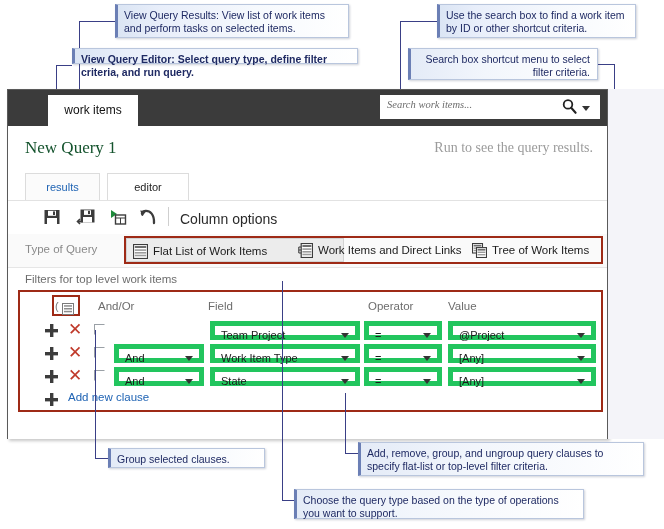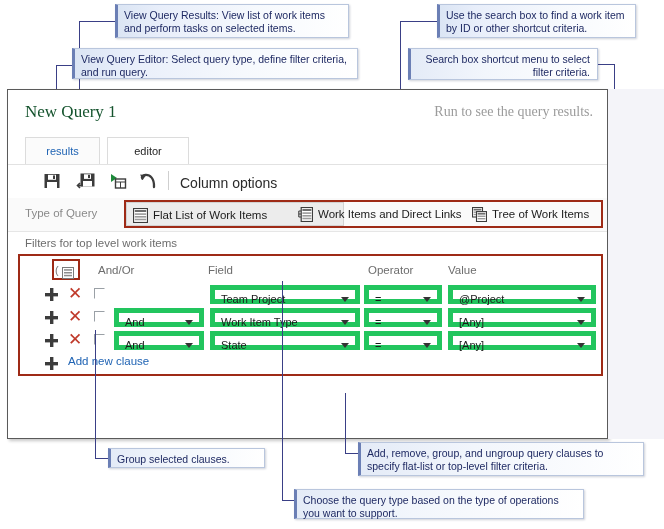--- a/index.html
+++ b/index.html
@@ -153,21 +153,21 @@
 </div>
 <div class="lv" style="left:79px;top:21px;height:182px;"></div>
 <div class="lh" style="left:79px;top:21px;width:36px;"></div>
 
 <div class="callout" style="left:437px;top:4px;width:199px;height:34px;">
   <span>Use the search box to find a work item by ID or other shortcut criteria.</span>
 </div>
 <div class="lv" style="left:400px;top:21px;height:72px;"></div>
 <div class="lh" style="left:400px;top:21px;width:37px;"></div>
 
-<div class="callout" style="left:72px;top:48px;width:286px;height:31px;">
+<div class="callout" style="left:72px;top:48px;width:286px;height:16px;font-weight:bold;">
   <span>View Query Editor: Select query type, define filter criteria, and run query.</span>
 </div>
 <div class="lv" style="left:56px;top:65px;height:124px;"></div>
 <div class="lh" style="left:56px;top:65px;width:16px;"></div>
 <div class="ldiag" style="left:56px;top:189px;width:128px;transform:rotate(19deg);"></div>
 
 <div class="callout plain right" style="left:408px;top:48px;width:190px;height:32px;text-align:right;">
   <span>Search box shortcut menu to select filter criteria.</span>
 </div>
 <div class="lh" style="left:598px;top:64px;width:16px;"></div>
@@ -178,20 +178,35 @@
 </div>
 <div class="ldiag" style="left:111px;top:228px;width:110px;transform:rotate(-20deg);"></div>
 
 <div class="callout" style="left:386px;top:184px;width:184px;height:32px;">
   <span>Select fields to display and to sort the list.</span>
 </div>
 <div class="ldiag" style="left:264px;top:236px;width:128px;transform:rotate(-18deg);"></div>
 
 <div id="app">
 
+  <div id="topbar">
+    <div id="tab-workitems">
+      <span>work items</span>
+    </div>
+    <div id="searchbox">
+      <span id="search-placeholder">Search work items...</span>
+      <span id="search-icon">
+        <svg width="17" height="17" viewBox="0 0 17 17" aria-hidden="true">
+          <circle cx="7" cy="6.4" r="4.3" fill="none" stroke="#222" stroke-width="1.8"></circle>
+          <line x1="10.2" y1="9.8" x2="14.6" y2="14.8" stroke="#222" stroke-width="2.1" stroke-linecap="round"></line>
+        </svg>
+      </span>
+      <span id="search-caret"></span>
+    </div>
+  </div>
 
   <div id="content">
     <div id="query-title">New Query 1</div>
     <div id="run-hint">Run to see the query results.</div>
 
     <div class="pivot" id="pivot-editor">
       <span>editor</span>
     </div>
     <div class="pivot" id="pivot-results">
       <span>results</span>

